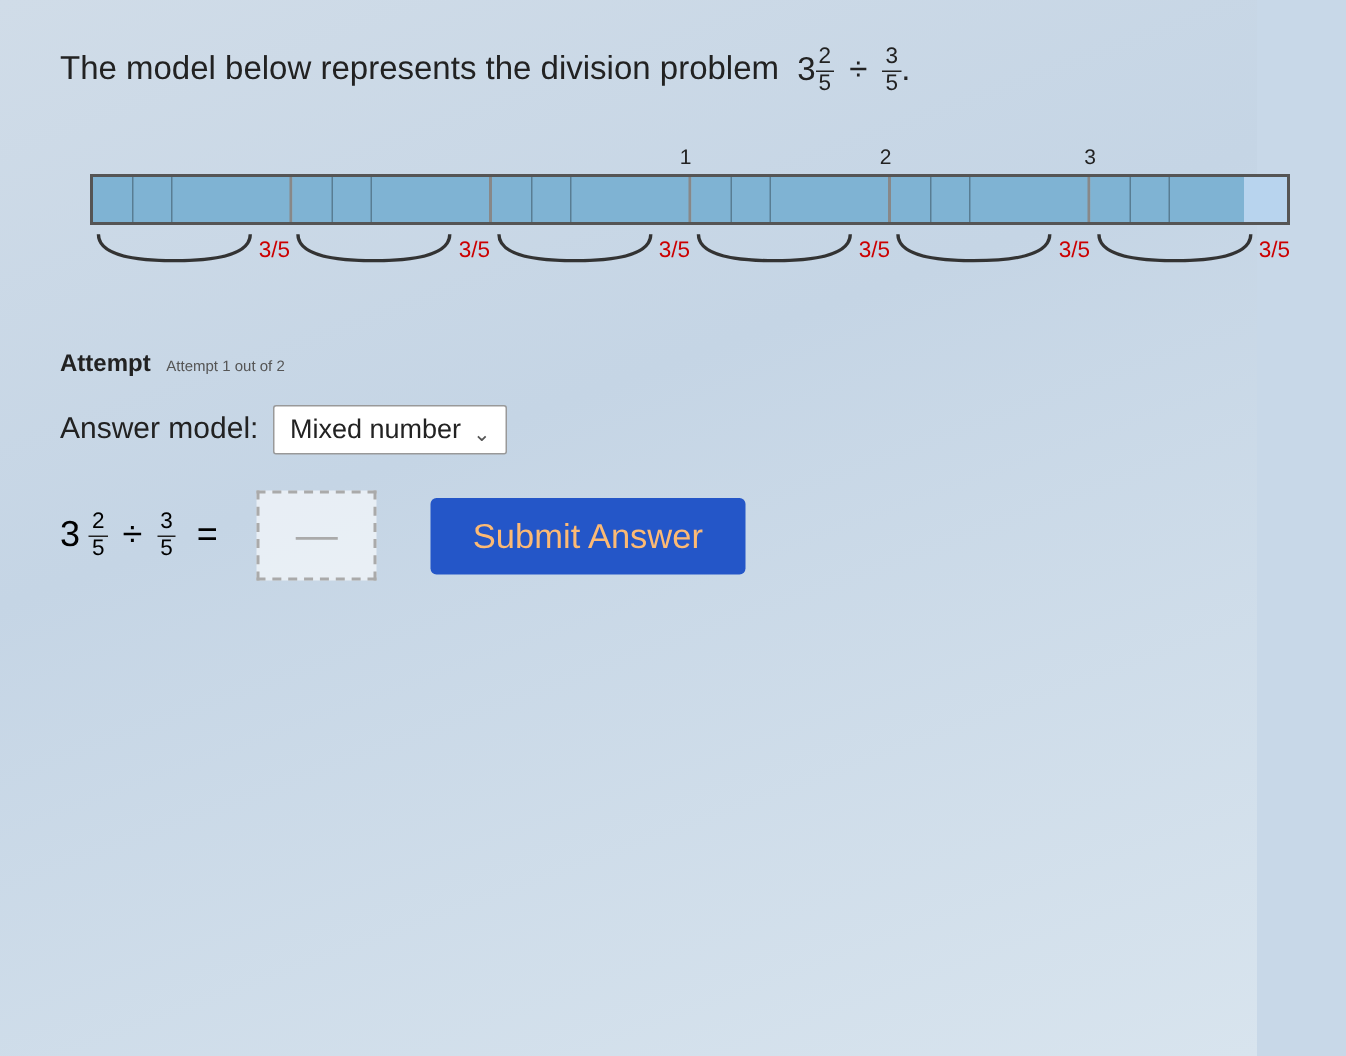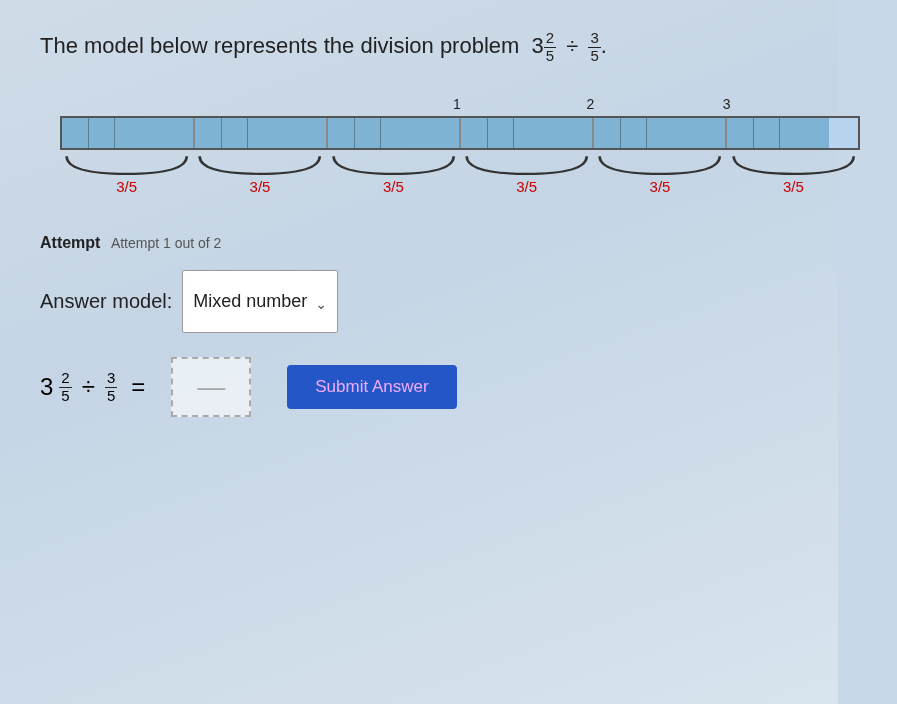--- a/index.html
+++ b/index.html
@@ -94,21 +94,21 @@
       position: absolute;
       top: 60px;
       left: 20px;
       right: 20px;
       display: flex;
     }
 
     .brace-item {
       flex: 1;
       display: flex;
-      flex-direction: column;
+      flex-direction: row;
       align-items: center;
     }
 
     .brace-svg {
       width: 100%;
       height: 22px;
     }
 
     .brace-label {
       font-size: 15px;
@@ -133,21 +133,21 @@
     }
 
     .answer-header {
       font-size: 16px;
       font-weight: bold;
       color: #222;
       margin-bottom: 4px;
     }
 
     .attempt-text {
-      font-size: 14px;
+      font-size: 10px;
       font-weight: normal;
       color: #555;
       margin-left: 6px;
     }
 
     .answer-type-row {
       margin-top: 18px;
       display: flex;
       align-items: center;
       font-size: 20px;
@@ -156,21 +156,21 @@
 
     .answer-type-label {
       margin-right: 10px;
     }
 
     .answer-type-dropdown {
       display: inline-flex;
       align-items: flex-end;
       background: white;
       border: 1.5px solid #999;
-      padding: 20px 10px;
+      padding: 5px 10px;
       font-size: 18px;
       cursor: pointer;
       border-radius: 2px;
       gap: 8px;
     }
 
     .dropdown-arrow {
       font-size: 14px;
       color: #555;
     }
@@ -185,24 +185,24 @@
     }
 
     .equation-lhs {
       display: flex;
       align-items: center;
       gap: 6px;
     }
 
     .submit-btn {
       background: #2456c8;
-      color: #f0abfc;
+      color: #fdba74;
       border: none;
       padding: 12px 28px;
-      font-size: 17px;
+      font-size: 23px;
       cursor: pointer;
       border-radius: 4px;
       font-family: Arial, sans-serif;
       margin-left: 20px;
     }
 
     
     .dashed-answer-box {
       width: 80px;
       height: 60px;

